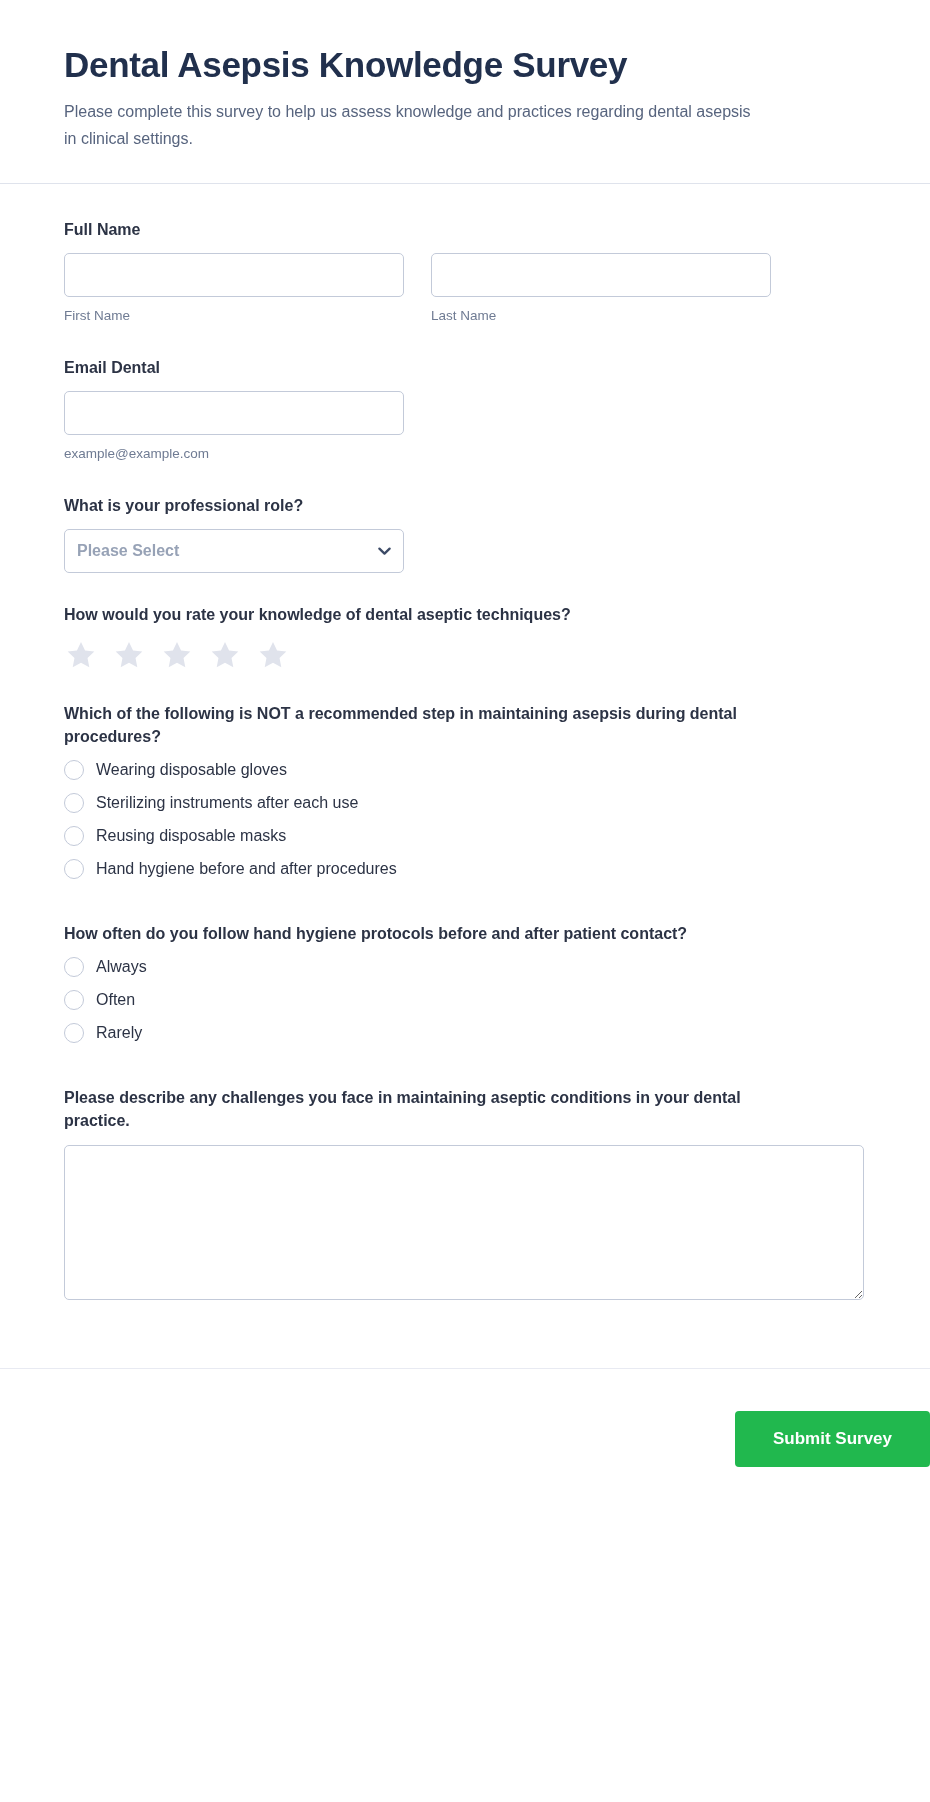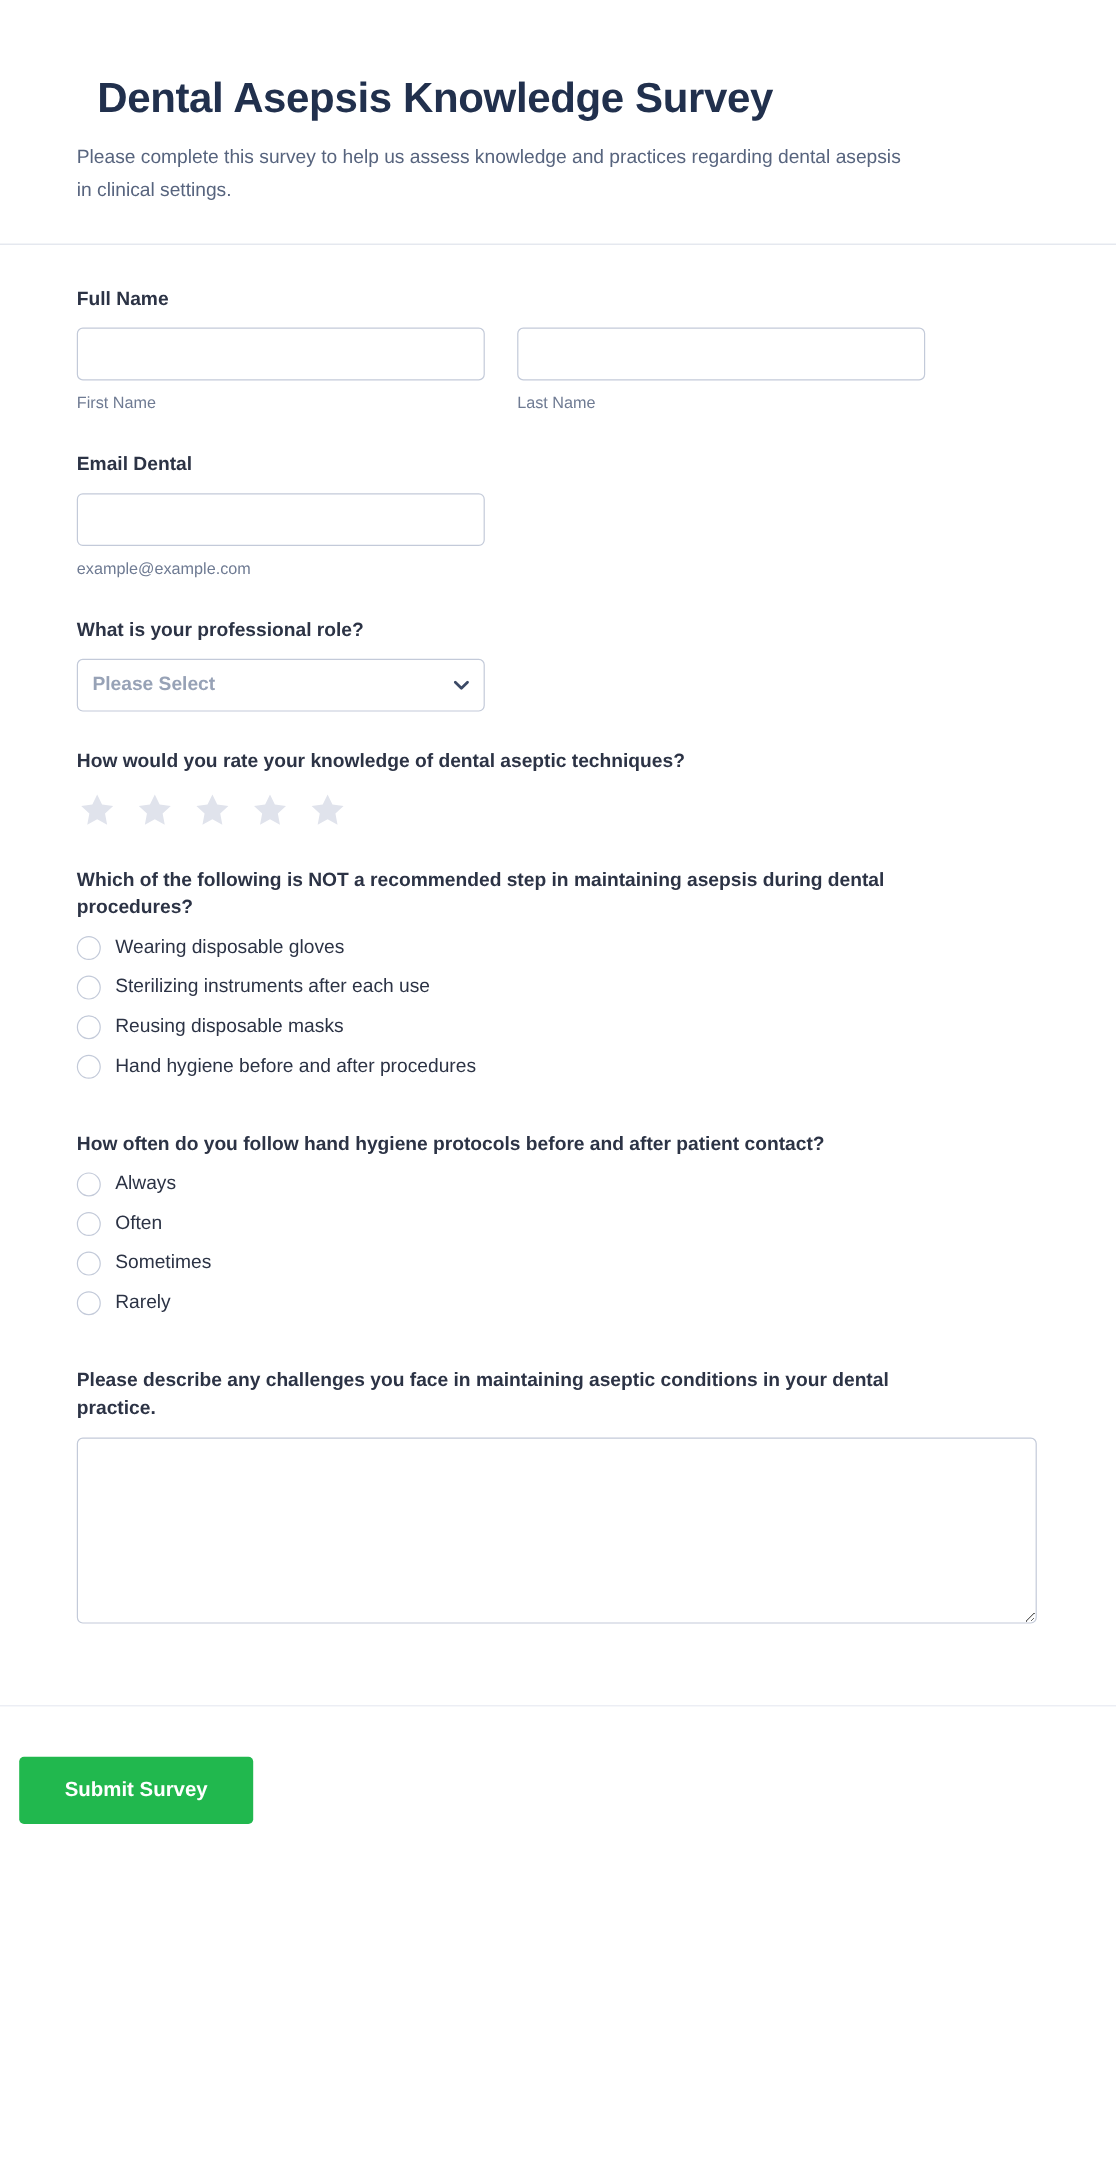--- a/index.html
+++ b/index.html
@@ -18,21 +18,21 @@
   .form-page {
     width: 930px;
     position: relative;
   }
 
   
   .form-header {
     padding: 44px 64px 30px 64px;
   }
   .form-title {
-    margin: 17px;
+    margin: 0;
     font-size: 35px;
     line-height: 1.18;
     font-weight: bold;
     color: #21304d;
     letter-spacing: -0.3px;
   }
   .form-subtitle {
     margin: 14px 0 0 0;
     font-size: 16px;
     line-height: 1.68;
@@ -179,21 +179,21 @@
   
   .footer-spacer { height: 38px; }
   .footer-divider {
     height: 1px;
     width: 100%;
     background: #e8eaf2;
   }
   .form-footer {
     padding: 42px 0 60px 16px;
     display: flex;
-    justify-content: flex-start;
+    justify-content: flex-end;
   }
   .submit-button {
     background: #21b84e;
     color: #ffffff;
     border: none;
     border-radius: 4px;
     font-family: "Liberation Sans", sans-serif;
     font-size: 17px;
     font-weight: bold;
     padding: 0 34px;
@@ -310,24 +310,20 @@
         <label class="radio-item">
           <span class="radio-circle"></span>
           <span class="radio-text">Always</span>
         </label>
         <label class="radio-item">
           <span class="radio-circle"></span>
           <span class="radio-text">Often</span>
         </label>
         <label class="radio-item">
           <span class="radio-circle"></span>
-          <span class="radio-text">Sometimes</span>
-        </label>
-        <label class="radio-item">
-          <span class="radio-circle"></span>
           <span class="radio-text">Rarely</span>
         </label>
       </div>
     </div>
 
     <div class="field-block">
       <span class="field-label multiline">Please describe any challenges you face in maintaining aseptic conditions in your dental practice.</span>
       <textarea class="textarea-box" placeholder="" style=""></textarea>
     </div>
 

